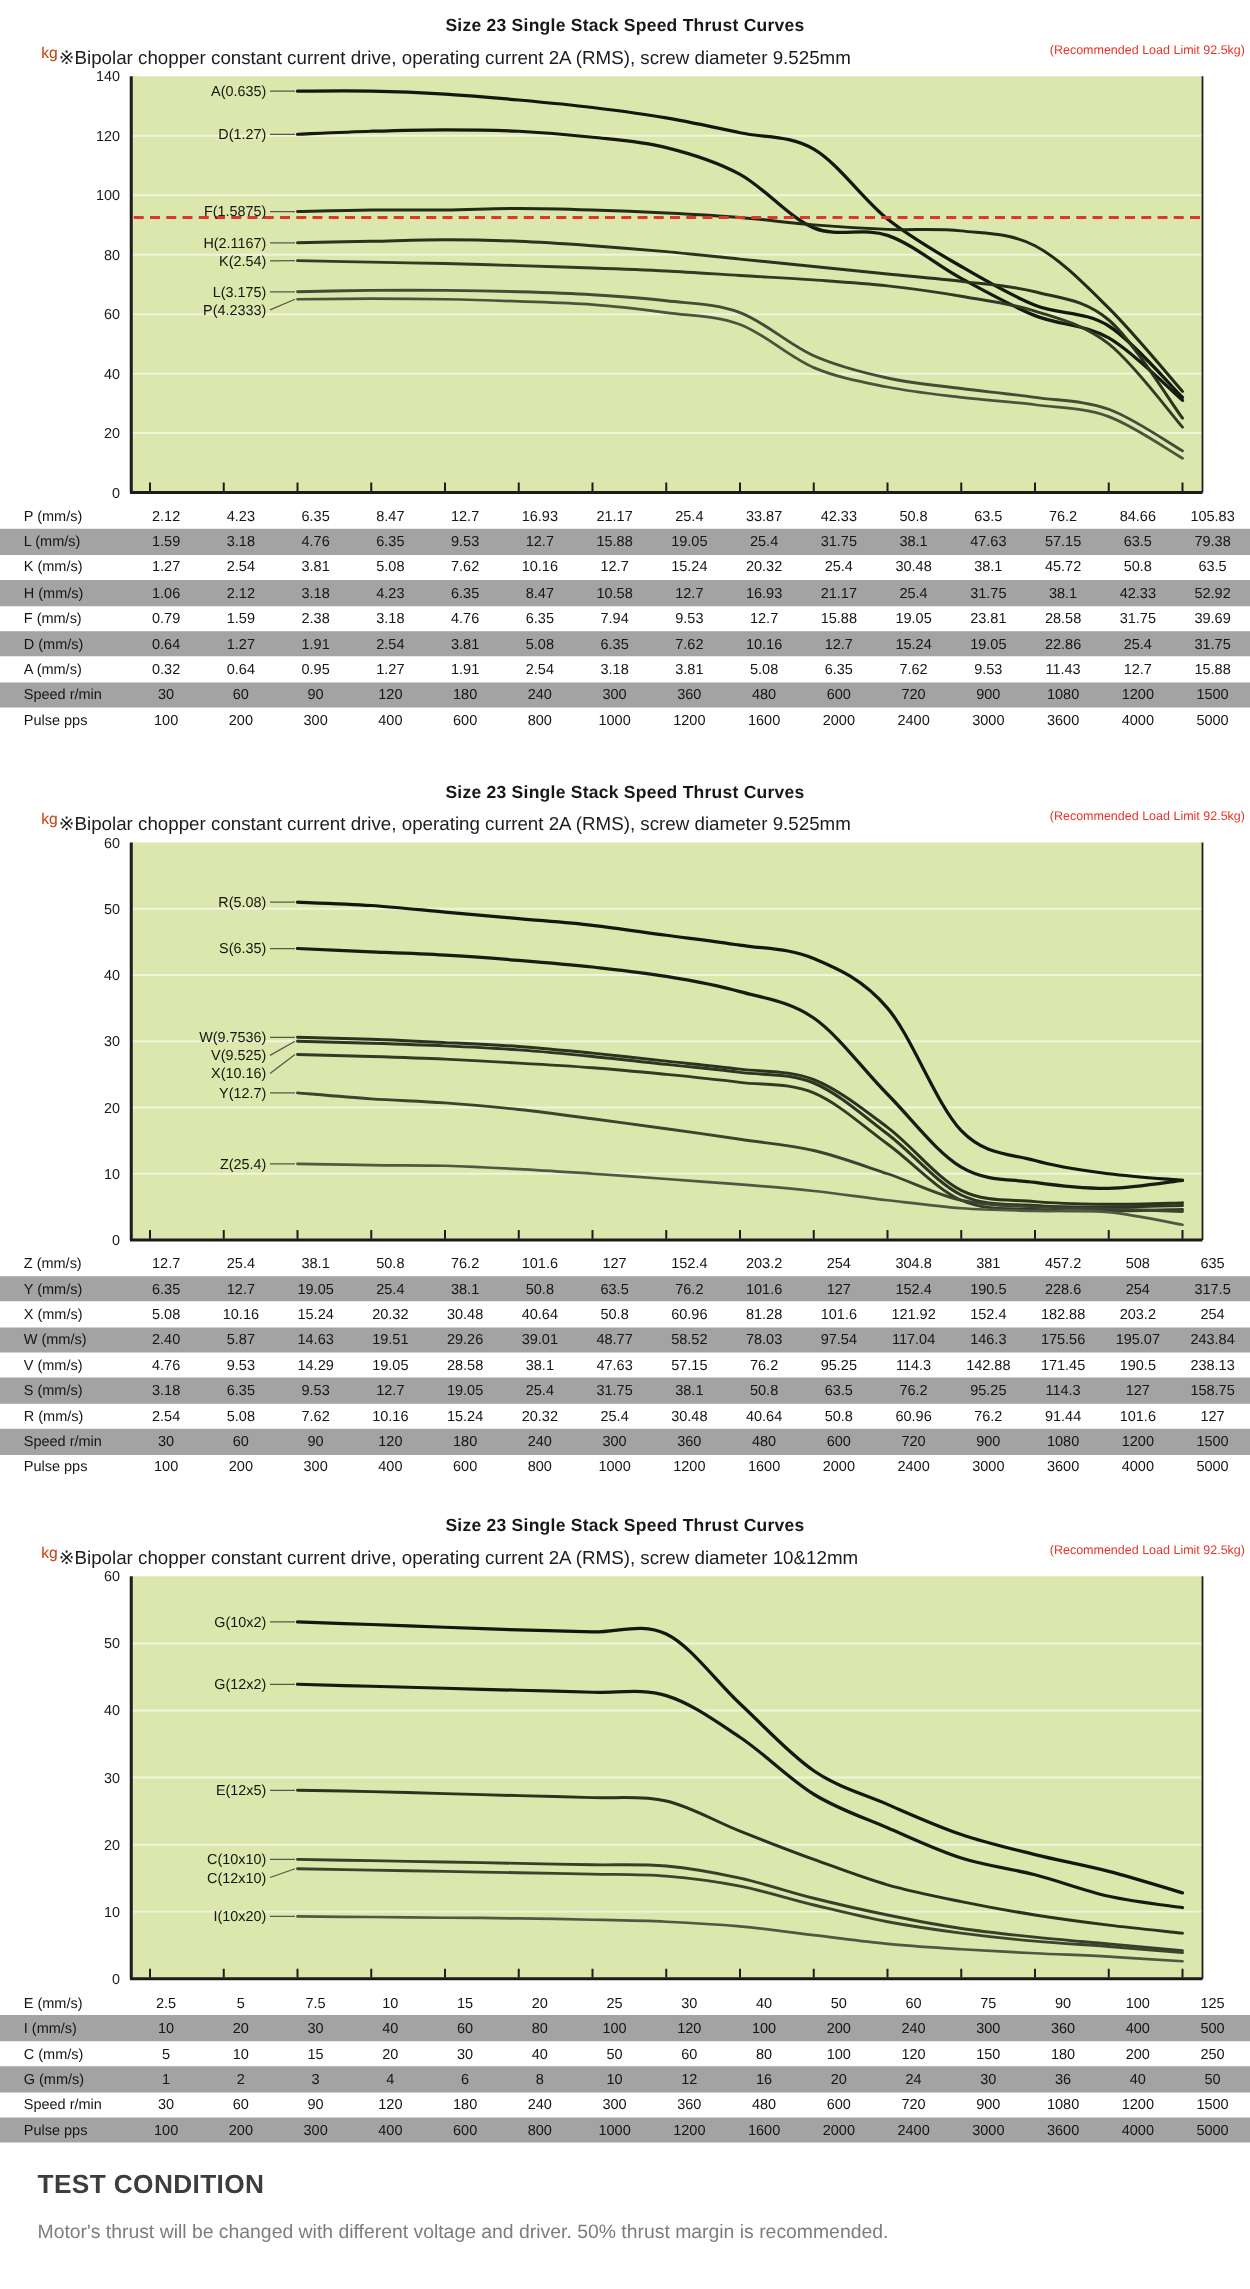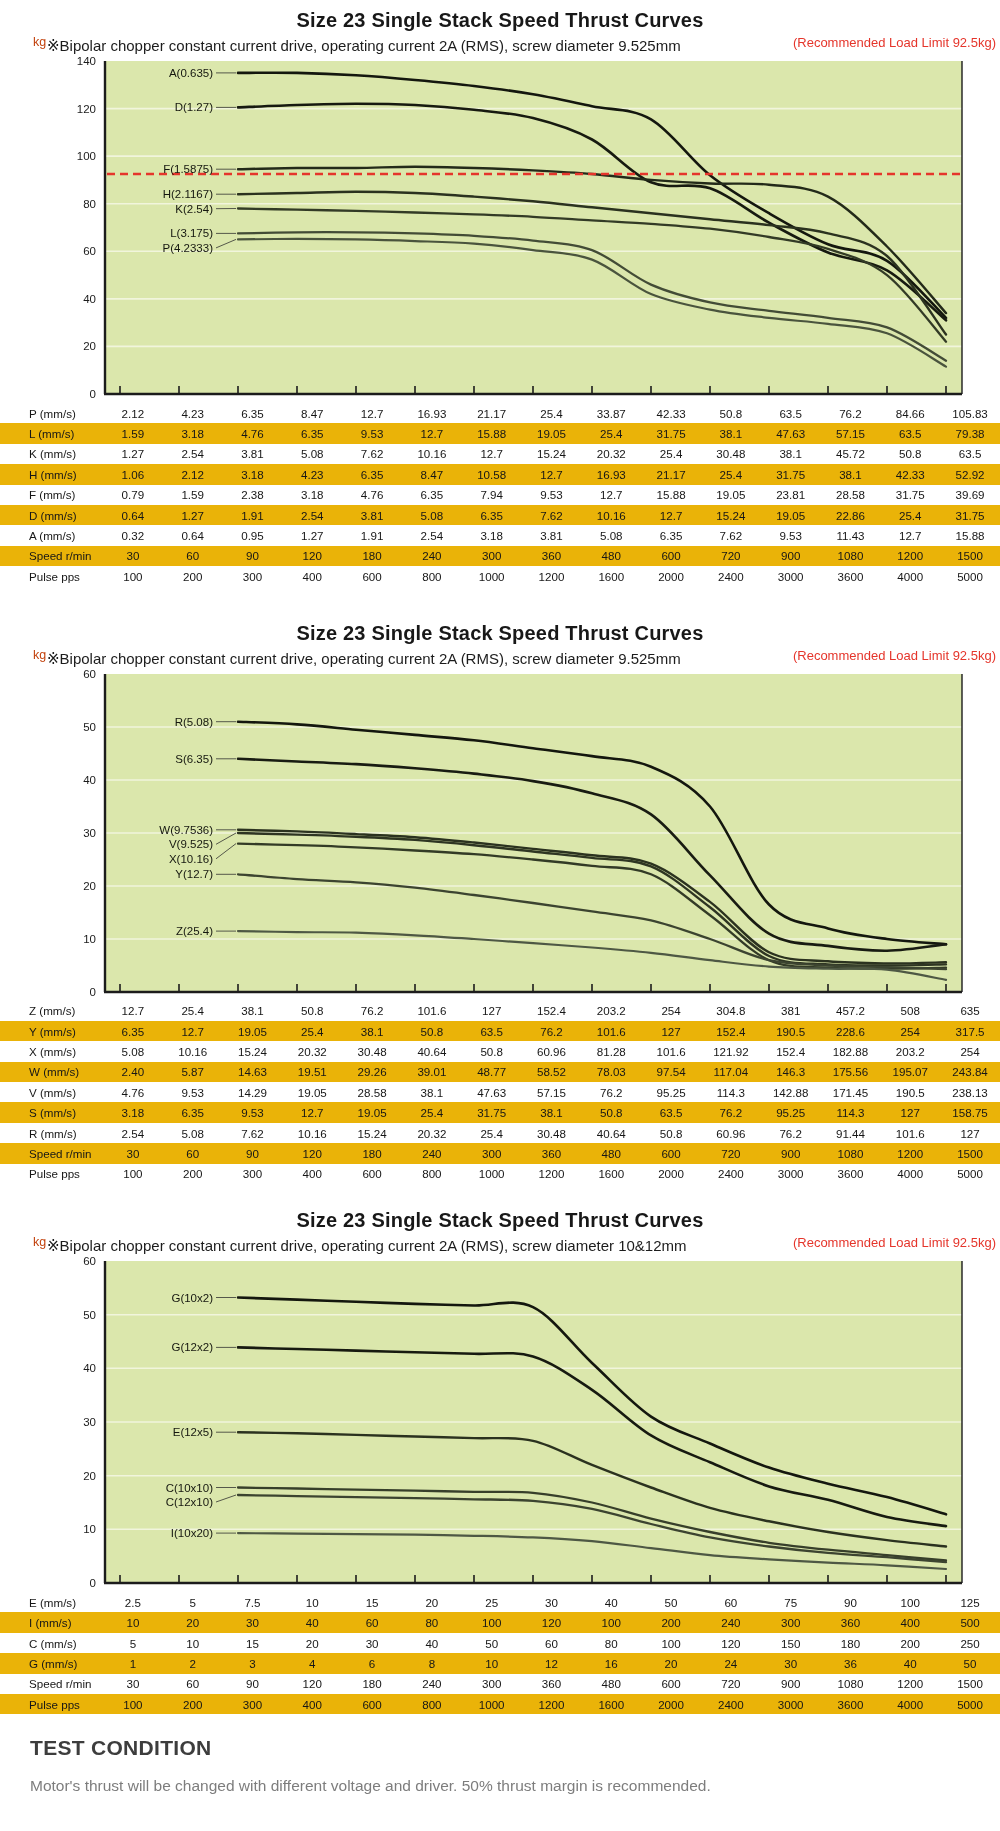--- a/index.html
+++ b/index.html
@@ -2,32 +2,32 @@
 <html><head>
 <meta charset="utf-8">
 <style>
   *{box-sizing:border-box;margin:0;padding:0}
   html,body{background:#fff}
   body{width:1000px;min-height:1831px;font-family:"Liberation Sans","DejaVu Sans",sans-serif;color:#1b1b1b;-webkit-font-smoothing:antialiased}
   .panel{padding-top:0}
   .panel.first{padding-top:8px}
   .panel.s2{margin-top:34px}
   .panel.s3{margin-top:24px}
-  .chart-title{height:24px;line-height:24px;text-align:center;font-size:20px;font-weight:600;color:#181818;letter-spacing:.2px}
+  .chart-title{height:24px;line-height:24px;text-align:center;font-size:14px;font-weight:600;color:#181818;letter-spacing:.2px}
   .subrow{position:relative;height:17px;margin-top:2px}
   .yunit{position:absolute;left:33px;top:1px;font-size:12.5px;color:#c2410c}
   .subtitle{position:absolute;left:47px;top:3px;font-size:15px;color:#1c1c1c}
-  .limit-note{position:absolute;right:4px;top:1px;font-size:13px;color:#e5352b}
+  .limit-note{position:absolute;right:4px;top:1px;font-size:10px;color:#e5352b}
   svg{display:block}
   .ytick{font-size:11.5px;fill:#1b1b1b}
   .curve-label{font-size:11.5px;fill:#15170f}
   .dtable{width:1000px;margin-top:2px}
   .trow{display:flex;height:20.4px;align-items:center;font-size:11.6px;color:#161616}
-  .trow.alt{background:#eab308}
-  .tlabel{width:103px;padding-left:29px;white-space:nowrap}
+  .trow.alt{background:#a3a3a3}
+  .tlabel{width:103px;padding-left:19px;white-space:nowrap}
   .tcell{flex:1;text-align:center;white-space:nowrap}
   .footer{margin-top:22px;padding-left:30px;padding-bottom:18px}
   .footer-heading{font-size:21px;font-weight:700;color:#3d3d3d;letter-spacing:.3px}
   .footer-body{margin-top:12px;font-size:15.5px;line-height:1.6;color:#7d7d7d;max-width:990px}
 </style>
 </head>
 <body>
 
 <section class="panel first">
   <h2 class="chart-title">Size 23 Single Stack Speed Thrust Curves</h2>

